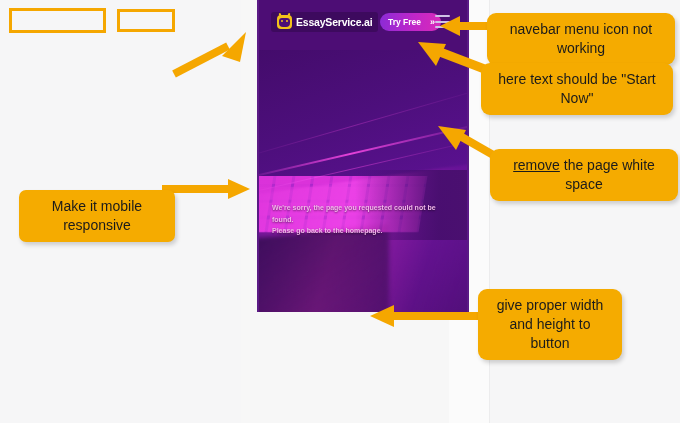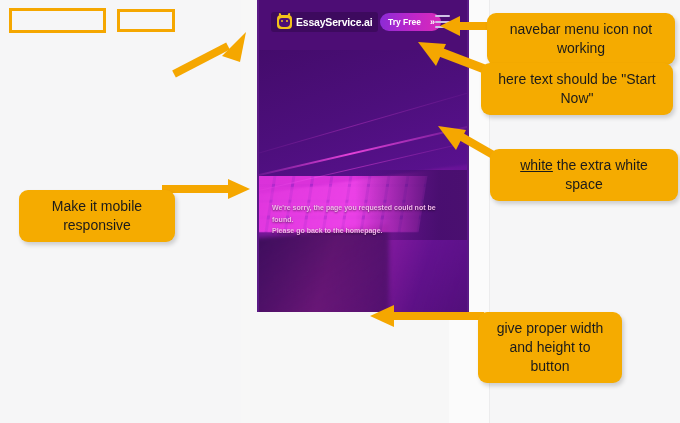--- a/index.html
+++ b/index.html
@@ -212,19 +212,19 @@
   <svg class="arrow" style="left:368px;top:302px;width:118px;height:28px;" viewBox="0 0 118 28">
     <path d="M116 14 L24 14" stroke="#f5a700" stroke-width="8" fill="none"></path>
     <path d="M2 14 L26 3 L26 25 Z" fill="#f5a700"></path>
   </svg>
 
 
   <div class="note" style="left:487px;top:13px;width:166px;">navebar menu icon not working</div>
 
   <div class="note" style="left:481px;top:63px;width:170px;">here text should be "Start Now"</div>
 
-  <div class="note" style="left:490px;top:149px;width:166px;"><u>white</u><span> the extra white space</span></div>
-
-  <div class="note" style="left:19px;top:190px;width:134px;">Make it mobile responsive</div>
-
-  <div class="note" style="left:478px;top:312px;width:122px;">give proper width and height to button</div>
+  <div class="note" style="left:490px;top:149px;width:166px;"><u>remove</u><span> the page white space</span></div>
+
+  <div class="note" style="left:19px;top:190px;width:134px;border-radius:7px;">Make it mobile responsive</div>
+
+  <div class="note" style="left:478px;top:289px;width:122px;">give proper width and height to button</div>
 
 </div>
 
 </body></html>

